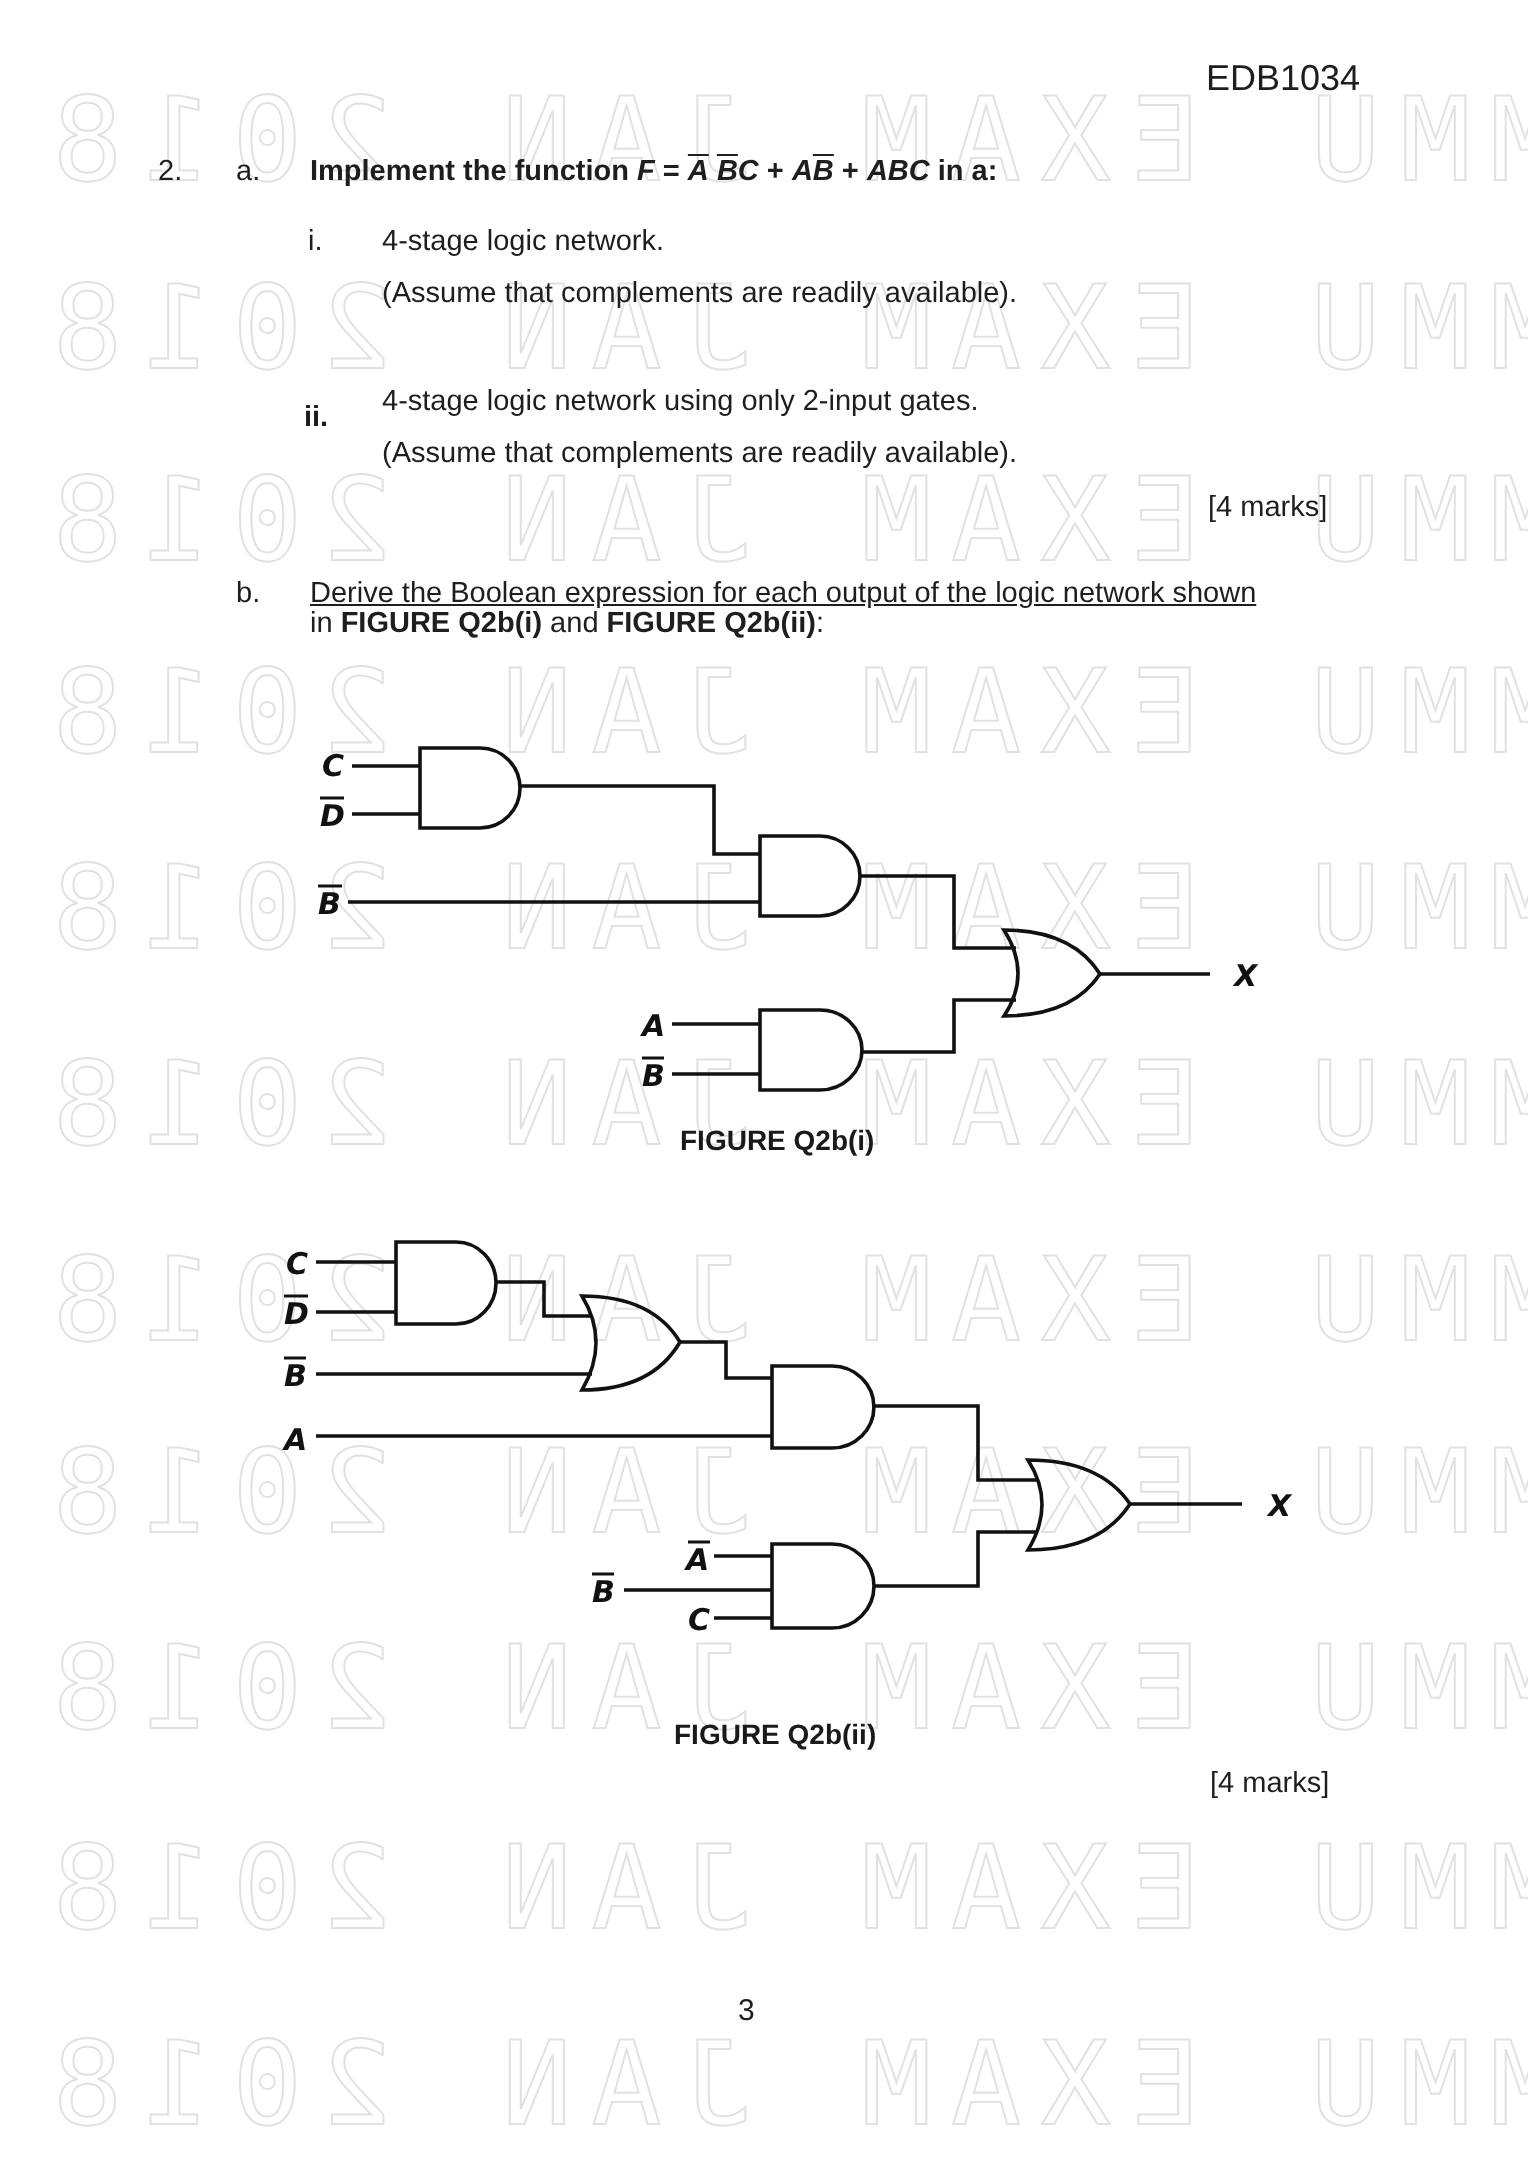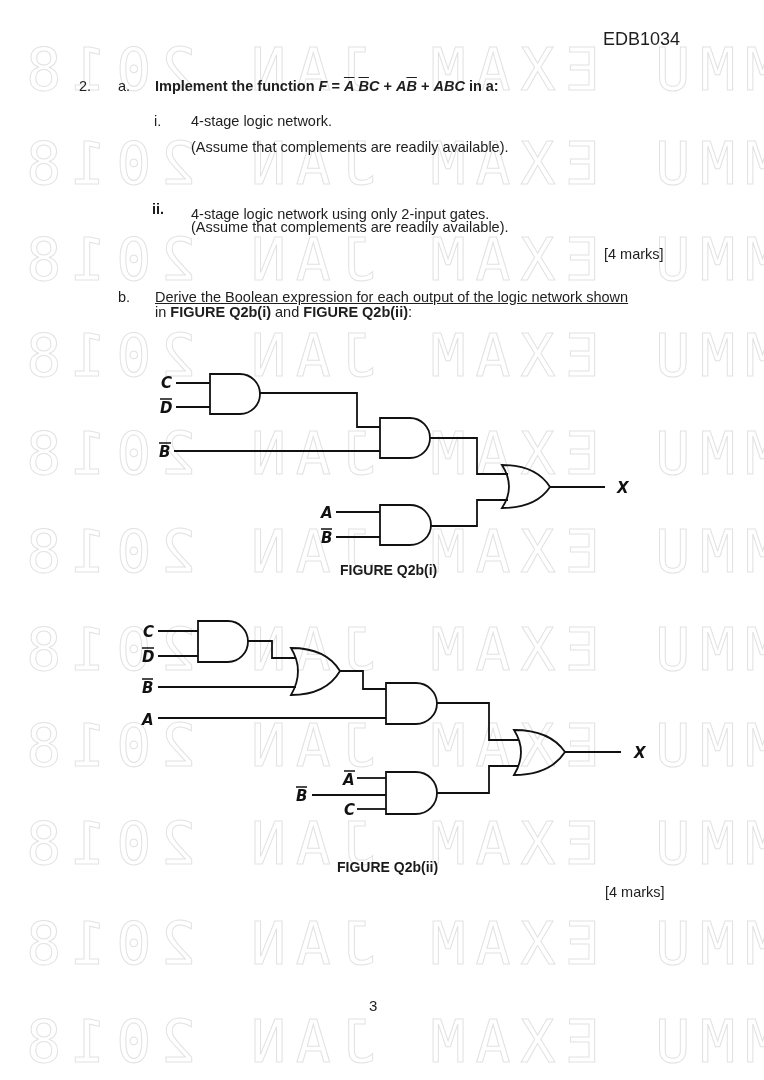--- a/index.html
+++ b/index.html
@@ -50,21 +50,21 @@
 <div class="abs t" style="left:118px; top:78px;">a.</div>
 <div class="abs t" style="left:155px; top:78px;font-weight:bold;">
   <span>Implement the function </span><span class="italic">F</span><span> = </span><span class="italic ov">A</span>&nbsp;<span class="italic ov">B</span><span class="italic">C</span><span> + </span><span class="italic">A</span><span class="italic ov">B</span><span> + </span><span class="italic">ABC</span><span> in a:</span>
 </div>
 
 <div class="abs t" style="left:154px; top:113px;">i.</div>
 <div class="abs t" style="left:191px; top:113px;">4-stage logic network.</div>
 <div class="abs t" style="left:191px; top:139px;">(Assume that complements are readily available).</div>
 
 <div class="abs t" style="left:152px; top:201px;font-weight:bold;">ii.</div>
-<div class="abs t" style="left:191px; top:206px;">4-stage logic network using only 2-input gates.</div>
+<div class="abs t" style="left:191px; top:193px;">4-stage logic network using only 2-input gates.</div>
 <div class="abs t" style="left:191px; top:219px;">(Assume that complements are readily available).</div>
 
 <div class="abs t" style="left:604px; top:246px;">[4 marks]</div>
 
 <div class="abs t" style="left:118px; top:289px;">b.</div>
 <div class="abs t" style="left:155px; top:289px;text-decoration:underline;">Derive the Boolean expression for each output of the logic network shown</div>
 <div class="abs t" style="left:155px; top:304px;">
   <span>in </span><span class="bold">FIGURE Q2b(i)</span><span> and </span><span class="bold">FIGURE Q2b(ii)</span><span>:</span>
 </div>
 

